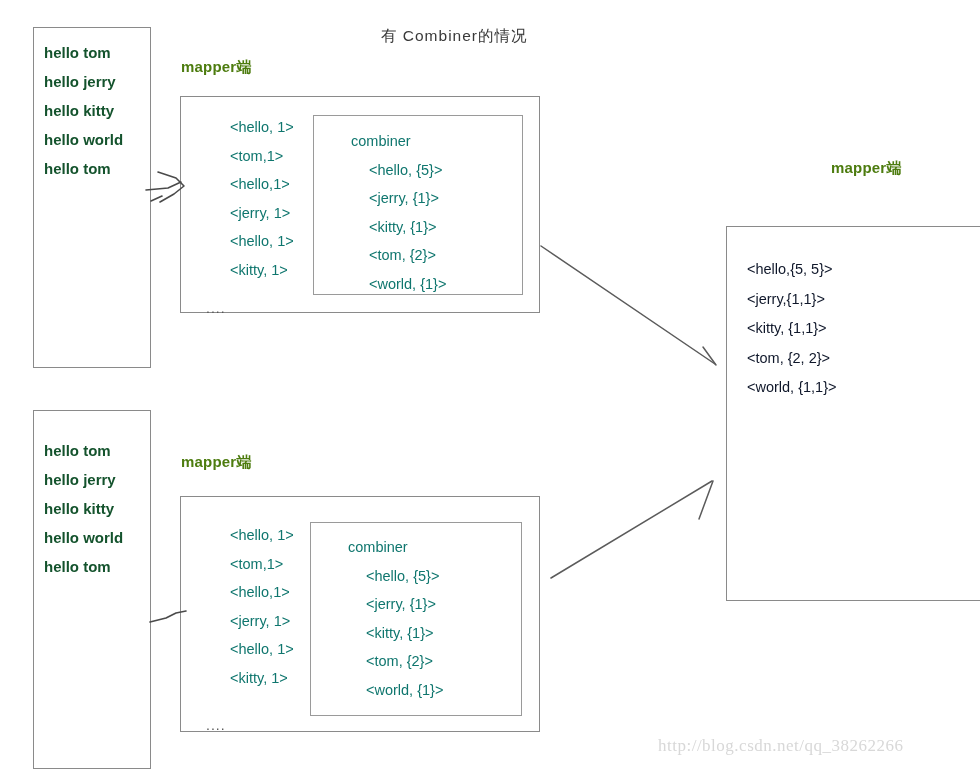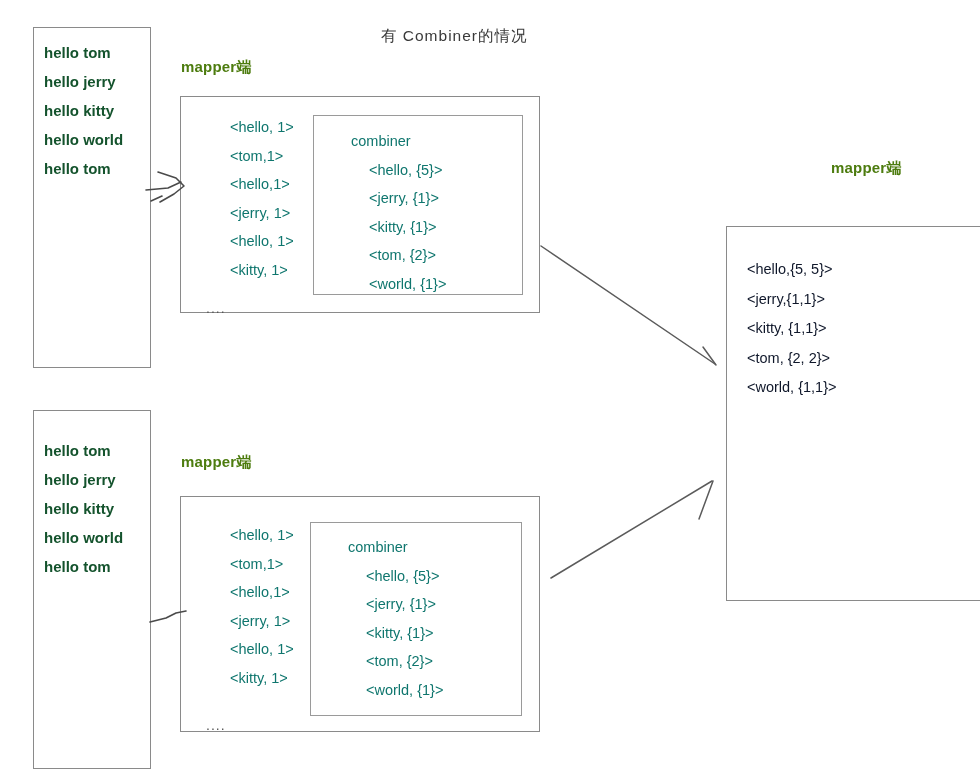--- a/index.html
+++ b/index.html
@@ -176,14 +176,15 @@
       <path d="M531 246 L705 364"></path>
       <path d="M693 347 L706 365"></path>
     </g>
 
     <g fill="none" stroke="#5b5b5b" stroke-width="1.5" stroke-linecap="round" stroke-linejoin="round">
       <path d="M541 578 L702 481"></path>
       <path d="M689 519 L703 481"></path>
     </g>
   </svg>
 
+  <div class="watermark" style="left:648px;top:736px;">http://blog.csdn.net/qq_38262266</div>
 
 </div>
 
 </body></html>

